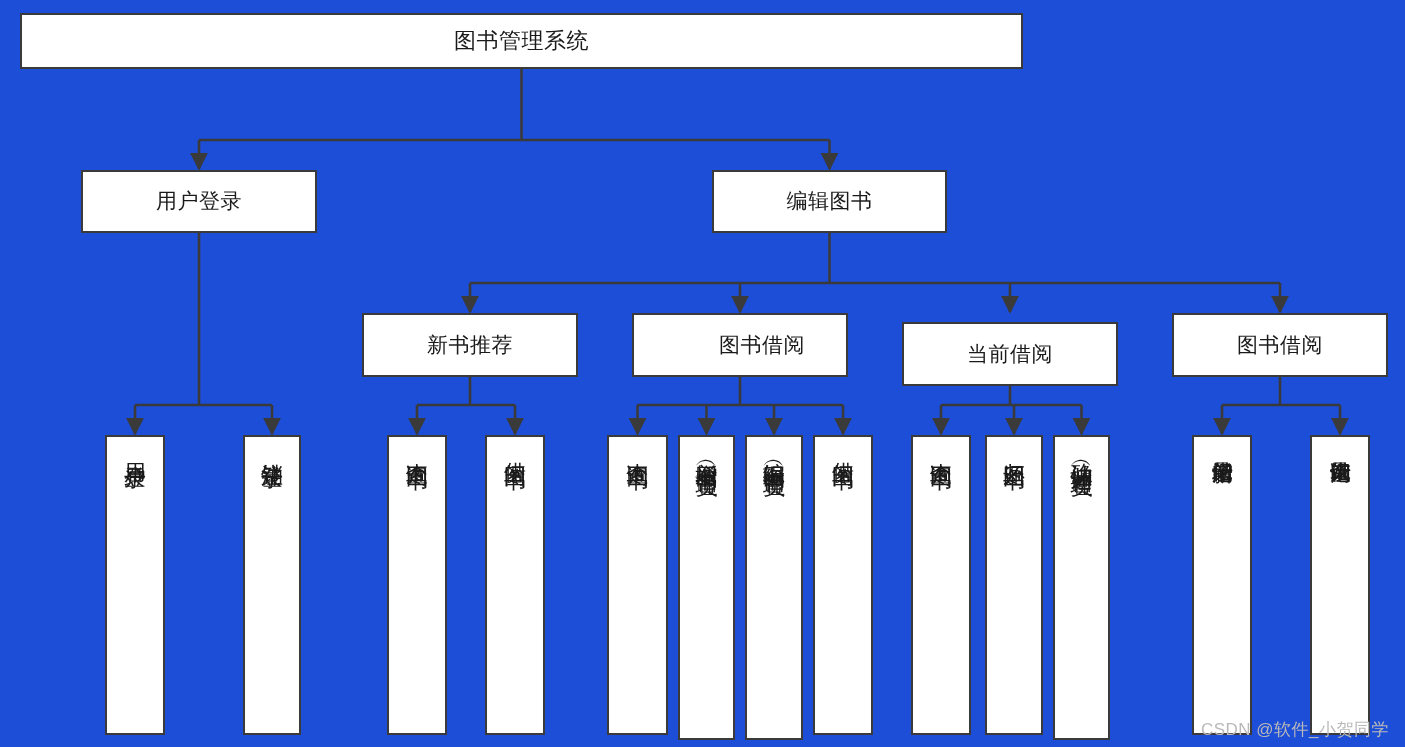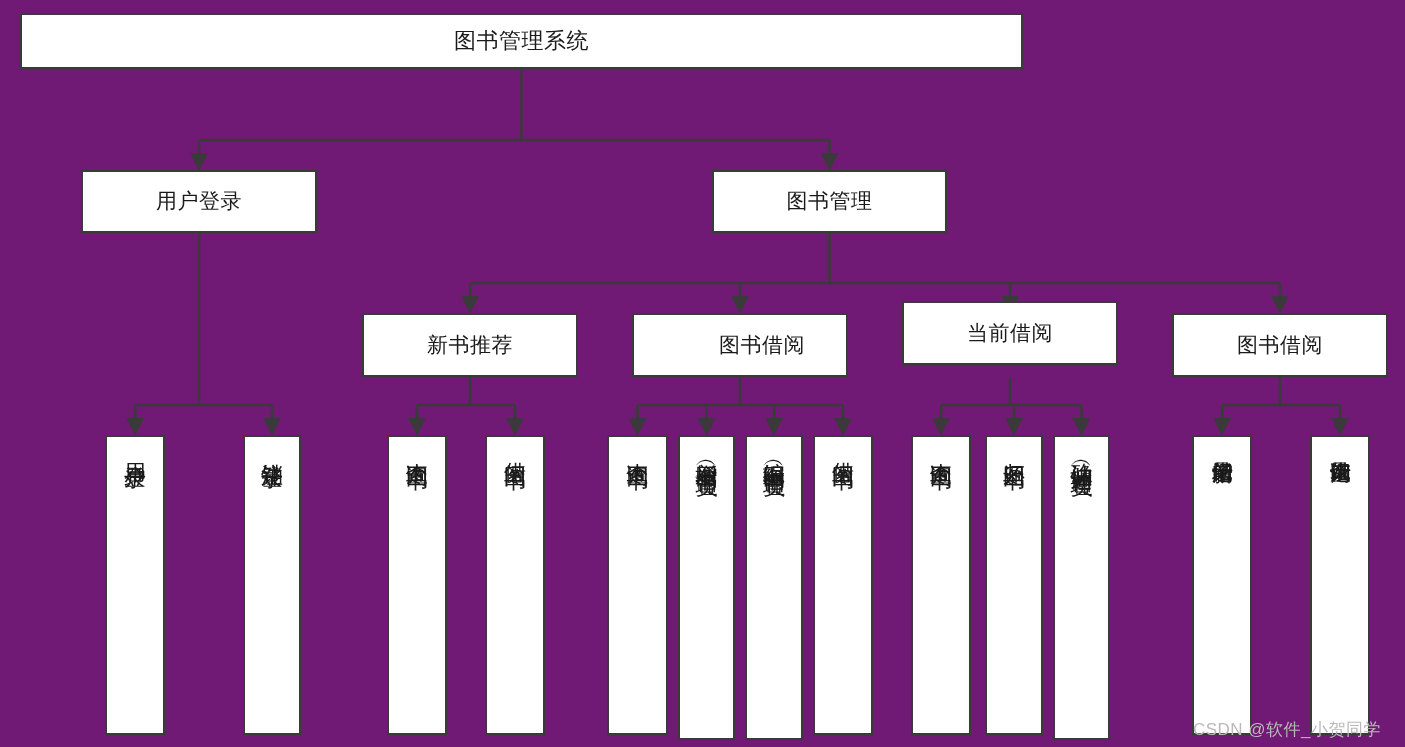--- a/index.html
+++ b/index.html
@@ -8,21 +8,21 @@
     padding: 0;
     background: #ffffff;
   }
   body {
     font-family: "Liberation Sans", "DejaVu Sans", sans-serif;
   }
   #canvas {
     position: relative;
     width: 1405px;
     height: 747px;
-    background: #701a75;
+    background: #1d4ed8;
     overflow: hidden;
   }
   #edges {
     position: absolute;
     left: 0;
     top: 0;
     width: 1405px;
     height: 747px;
     pointer-events: none;
   }
@@ -61,21 +61,21 @@
     line-height: 1.18;
     letter-spacing: 2px;
     white-space: nowrap;
   }
   .node.v.tight .label {
     font-size: 21px;
     letter-spacing: 0px;
   }
   #watermark {
     position: absolute;
-    right: 24px;
+    right: 16px;
     bottom: 6px;
     font-size: 17px;
     color: #b9b9b9;
     letter-spacing: 0.5px;
     z-index: 5;
     white-space: nowrap;
     font-family: "Liberation Sans", "DejaVu Sans", sans-serif;
   }
 </style>
 </head>
@@ -126,29 +126,29 @@
   </svg>
 
   <div id="node-layer">
       <div class="node h root" style="left: 20px; top: 13px; width: 1003px; height: 56px;">
         <span class="label">图书管理系统</span>
       </div>
       <div class="node h" style="left: 81px; top: 170px; width: 236px; height: 63px;">
         <span class="label">用户登录</span>
       </div>
       <div class="node h" style="left: 712px; top: 170px; width: 235px; height: 63px;">
-        <span class="label">图书管理</span>
+        <span class="label">编辑图书</span>
       </div>
       <div class="node h" style="left: 362px; top: 313px; width: 216px; height: 64px;">
         <span class="label">新书推荐</span>
       </div>
       <div class="node h" style="left: 632px; top: 313px; width: 216px; height: 64px; padding-left: 44px;">
         <span class="label">图书借阅</span>
       </div>
-      <div class="node h" style="left: 902px; top: 301px; width: 216px; height: 64px;">
+      <div class="node h" style="left: 902px; top: 322px; width: 216px; height: 64px;">
         <span class="label">当前借阅</span>
       </div>
       <div class="node h" style="left: 1172px; top: 313px; width: 216px; height: 64px;">
         <span class="label">图书借阅</span>
       </div>
       <div class="node v" style="left: 105px; top: 435px; width: 60px; height: 300px;">
         <span class="label">用户登录</span>
       </div>
       <div class="node v" style="left: 243px; top: 435px; width: 58px; height: 300px;">
         <span class="label">注销登录</span>

